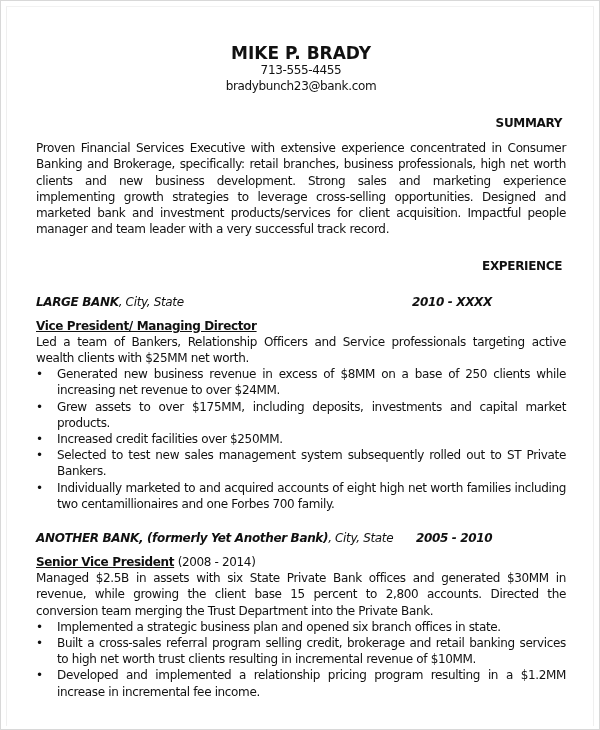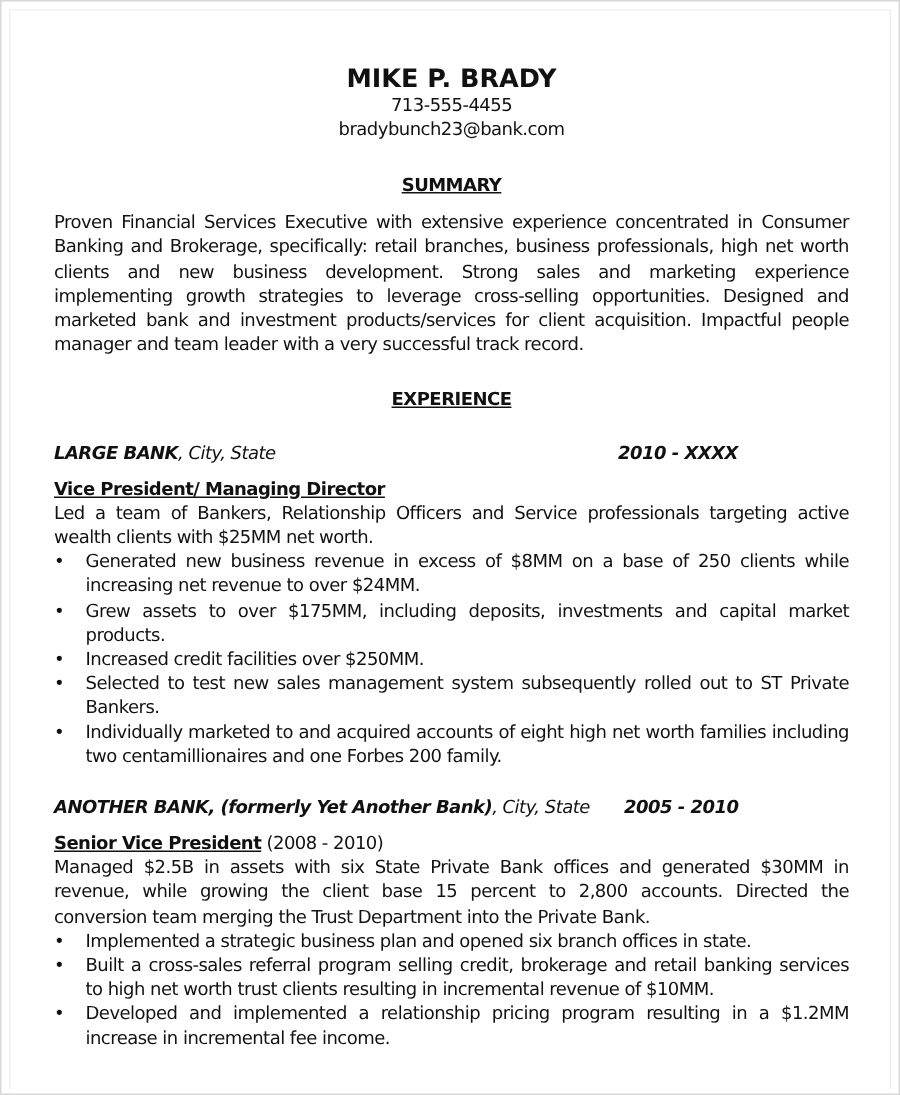--- a/index.html
+++ b/index.html
@@ -2,21 +2,21 @@
 <html><head>
 <meta charset="utf-8">
 <style>
   html, body { margin: 0; padding: 0; background: #ffffff; }
   body { width: 600px; height: 730px; position: relative; overflow: hidden; font-family: "DejaVu Sans", "Liberation Sans", sans-serif; color: #111; }
   .frame { position: absolute; left: 0; top: 0; width: 600px; height: 730px; box-sizing: border-box; border: 1px solid #d8d8d8; }
   .frame-inner { position: absolute; left: 5px; top: 5px; right: 5px; bottom: 3px; border-left: 1px solid #efefef; border-top: 1px solid #f2f2f2; border-right: 1px solid #efefef; }
   .page { position: absolute; left: 36px; top: 44px; width: 530px; font-size: 12px; line-height: 16.2px; letter-spacing: -0.35px; }
   .name { text-align: center; font-weight: bold; font-size: 17px; line-height: 18px; letter-spacing: 0; margin: 0; }
   .contact { text-align: center; font-size: 12px; line-height: 16px; }
-  .section-title { text-align: center; font-weight: bold; text-decoration: underline; font-size: 12px; margin: 4px; }
+  .section-title { text-align: right; font-weight: bold; font-size: 12px; margin: 4px; }
   .summary-title { margin-top: 21px; }
   .summary { text-align: justify; margin-top: 9px; }
   .exp-title { margin-top: 21px; }
   .job-head { position: relative; height: 16px; margin-top: 19px; font-style: italic; }
   .job-head .co { position: absolute; left: 0; top: 0; }
   .job-head .dates { position: absolute; top: 0; font-weight: bold; }
   .bold { font-weight: bold; }
   .role { margin-top: 8px; }
   .role .title { font-weight: bold; text-decoration: underline; }
   .desc { text-align: justify; }
@@ -52,30 +52,30 @@
         <span class="co"><span class="bold">LARGE BANK</span><span>, City, State</span></span>
         <span class="dates" style="left:376px">2010 - XXXX</span>
       </div>
       <div class="role"><span class="title">Vice President/ Managing Director</span><span></span></div>
       <div class="desc">Led a team of Bankers, Relationship Officers and Service professionals targeting active wealth clients with $25MM net worth.</div>
       <ul class="bullets">
         <li><span class="dot">•</span><span>Generated new business revenue in excess of $8MM on a base of 250 clients while increasing net revenue to over $24MM.</span></li>
         <li><span class="dot">•</span><span>Grew assets to over $175MM, including deposits, investments and capital market products.</span></li>
         <li><span class="dot">•</span><span>Increased credit facilities over $250MM.</span></li>
         <li><span class="dot">•</span><span>Selected to test new sales management system subsequently rolled out to ST Private Bankers.</span></li>
-        <li><span class="dot">•</span><span>Individually marketed to and acquired accounts of eight high net worth families including two centamillionaires and one Forbes 200 family.</span></li>
+        <li><span class="dot">•</span><span>Individually marketed to and acquired accounts of eight high net worth families including two centamillionaires and one Forbes 700 family.</span></li>
       </ul>
     </div>
 
     <div class="job2">
       <div class="job-head" style="margin-top:0">
         <span class="co"><span class="bold">ANOTHER BANK, (formerly Yet Another Bank)</span><span>, City, State</span></span>
         <span class="dates" style="left:380px">2005 - 2010</span>
       </div>
-      <div class="role"><span class="title">Senior Vice President</span><span> (2008 - 2010)</span></div>
+      <div class="role"><span class="title">Senior Vice President</span><span> (2008 - 2014)</span></div>
       <div class="desc">Managed $2.5B in assets with six State Private Bank offices and generated $30MM in revenue, while growing the client base 15 percent to 2,800 accounts. Directed the conversion team merging the Trust Department into the Private Bank.</div>
       <ul class="bullets">
         <li><span class="dot">•</span><span>Implemented a strategic business plan and opened six branch offices in state.</span></li>
         <li><span class="dot">•</span><span>Built a cross-sales referral program selling credit, brokerage and retail banking services to high net worth trust clients resulting in incremental revenue of $10MM.</span></li>
         <li><span class="dot">•</span><span>Developed and implemented a relationship pricing program resulting in a $1.2MM increase in incremental fee income.</span></li>
       </ul>
     </div>
   </div>
 </div>
 

